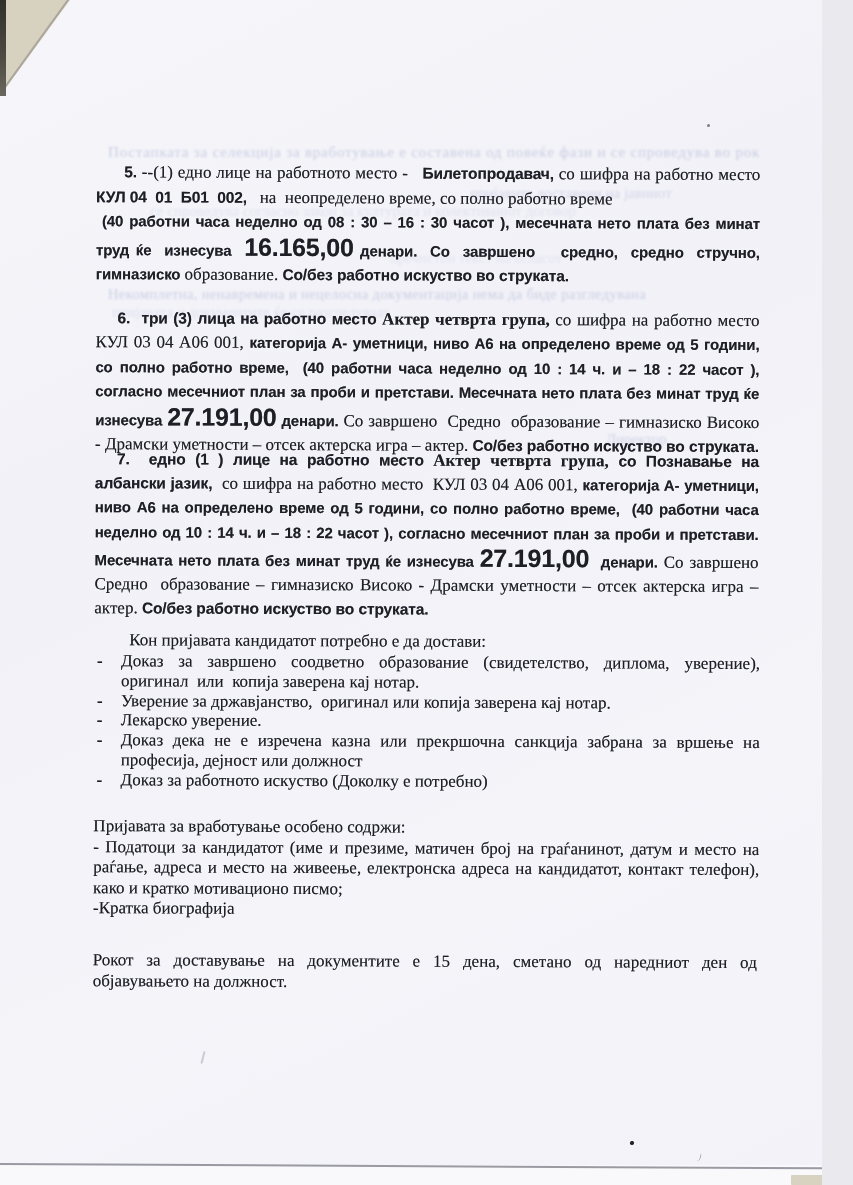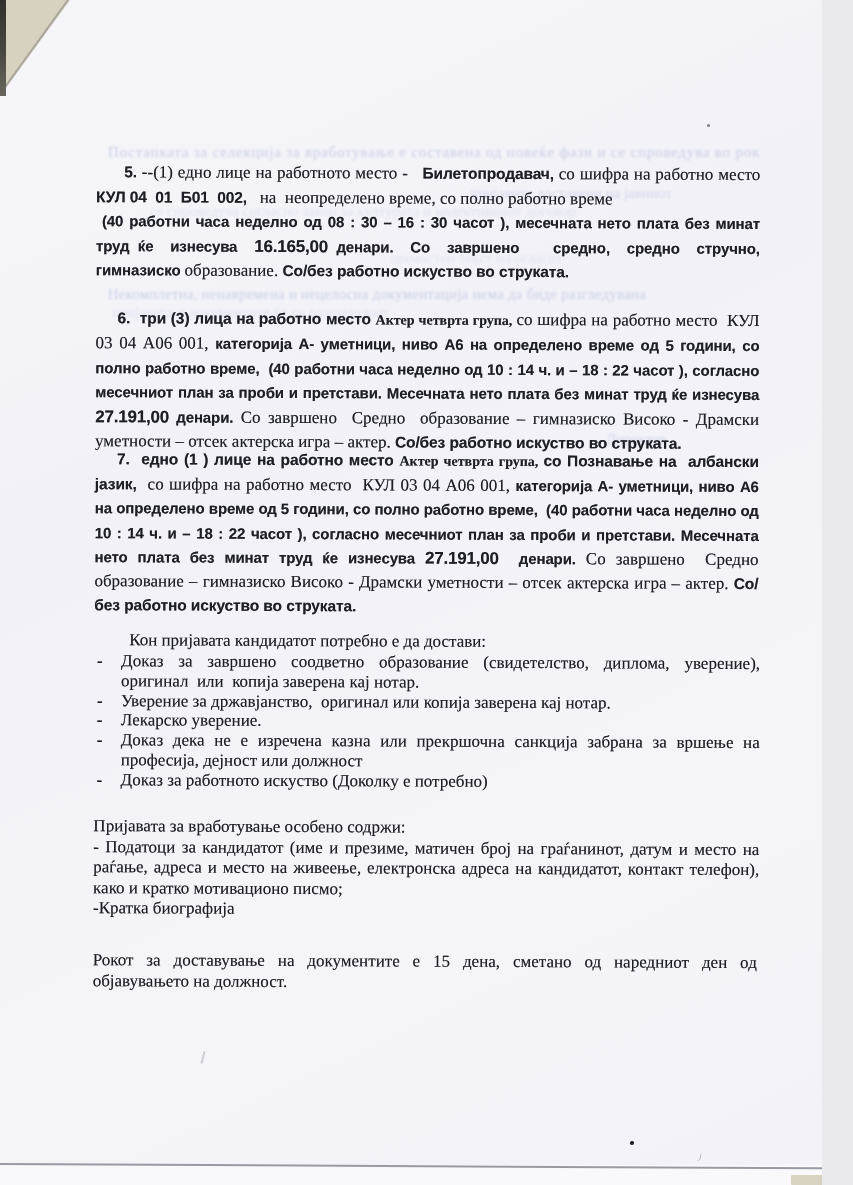--- a/index.html
+++ b/index.html
@@ -7,24 +7,24 @@
   #scan-canvas{position:relative;width:822px;height:1185px;overflow:hidden;
     background:linear-gradient(155deg,#f6f6fa 0%,#f1f1f7 35%,#f4f4f9 70%,#f2f2f8 100%);}
   
   #ghost-layer{position:absolute;inset:0;z-index:1;}
   #text-layer{position:absolute;inset:0;z-index:2;transform:rotate(0.25deg);transform-origin:60px 0;
     color:#1e1e26;text-shadow:0 0 0.3px rgba(25,25,35,.55);}
   #artifact-layer{position:absolute;inset:0;z-index:3;pointer-events:none;}
   
   .run{white-space:pre-wrap;}
   .sr{font-family:"Liberation Serif",serif;font-size:17px;font-weight:400;}
-  .rb{font-family:"Liberation Serif",serif;font-size:14px;font-weight:700;}
+  .rb{font-family:"Liberation Serif",serif;font-size:17px;font-weight:700;}
   .sb{font-family:"Liberation Sans",sans-serif;font-size:15.5px;font-weight:700;letter-spacing:-0.1px;}
   .sm{font-family:"Liberation Sans",sans-serif;font-size:15px;font-weight:700;letter-spacing:-0.1px;}
-  .num{font-family:"Liberation Sans",sans-serif;font-size:17px;font-weight:700;letter-spacing:-0.2px;}
+  .num{font-family:"Liberation Sans",sans-serif;font-size:25px;font-weight:700;letter-spacing:-0.2px;}
   
   .block{position:absolute;text-align:justify;white-space:pre-wrap;
     font-family:"Liberation Serif",serif;font-size:17px;}
   [data-name="job-item-5"]{left:97px;top:160px;width:664px;line-height:24.5px;text-indent:28px;}
   [data-name="job-item-6"]{left:97px;top:306px;width:664px;line-height:24.4px;text-indent:22px;}
   [data-name="job-item-7"]{left:97px;top:447px;width:664px;line-height:24.2px;text-indent:22px;}
   [data-name="dossier-intro"]{left:132px;top:629px;width:630px;line-height:21px;text-align:left;}
   [data-name="required-documents"]{left:97px;top:651px;width:666px;line-height:19.8px;}
   .li{position:relative;padding-left:27px;}
   .li .marker{position:absolute;left:3px;top:0;font-family:"Liberation Serif",serif;font-weight:700;}

